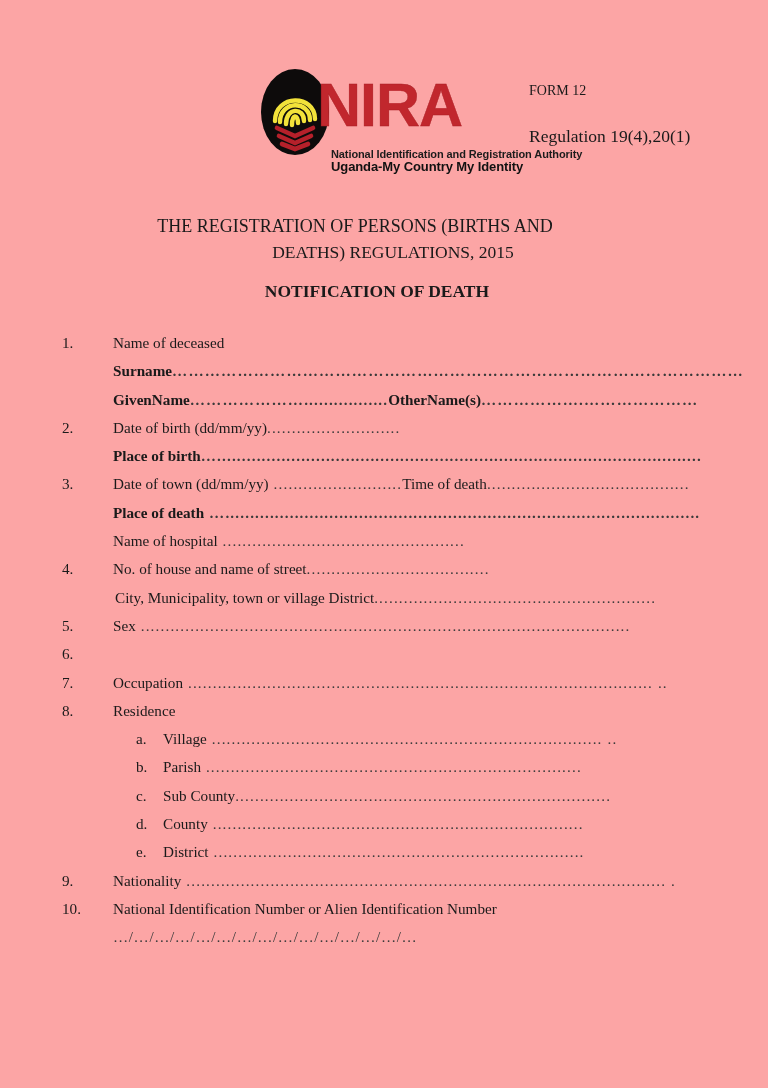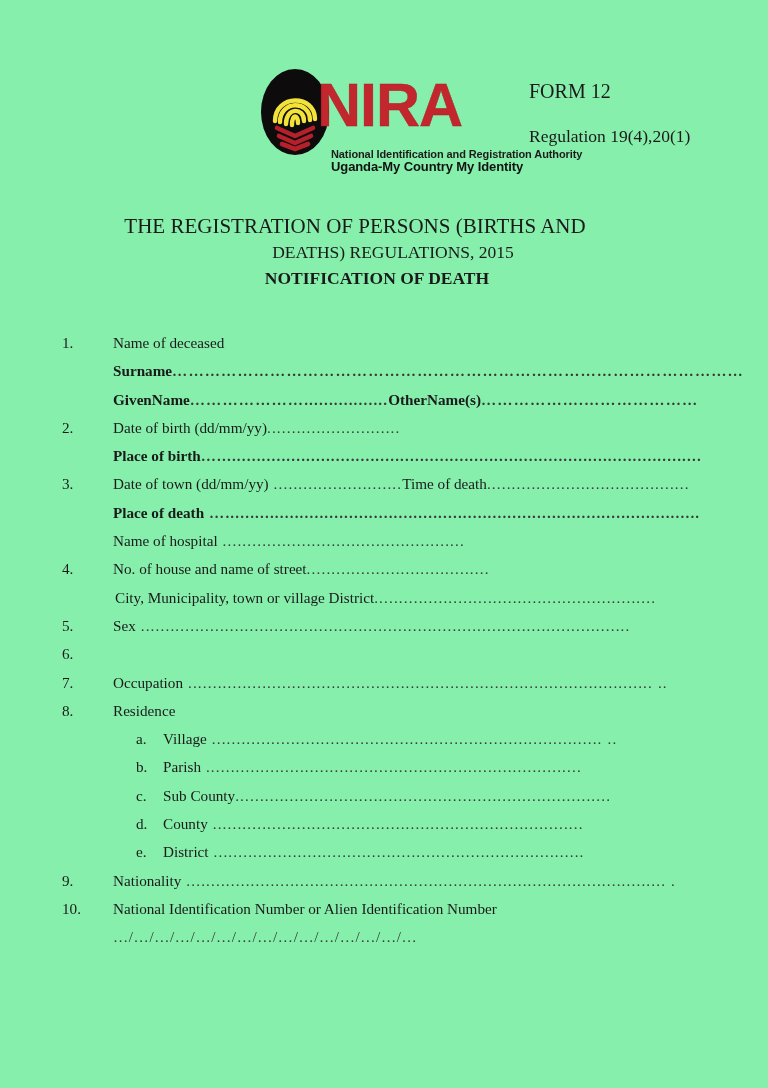--- a/index.html
+++ b/index.html
@@ -12,21 +12,21 @@
     height: 1088px;
     position: relative;
     font-family: "Liberation Serif", "DejaVu Serif", serif;
     color: #1a1a1a;
     overflow: hidden;
   }
 
   .page {
     position: absolute;
     inset: 0;
-    background: #86efac;
+    background: #fca5a5;
   }
 
   
   .header {
     position: absolute;
     top: 62px;
     left: 0;
     right: 0;
     height: 125px;
   }
@@ -88,51 +88,51 @@
     letter-spacing: -0.1px;
     white-space: nowrap;
   }
 
   .form-meta {
     position: absolute;
     left: 529px;
     top: 18px;
   }
   .form-no {
-    font-size: 20px;
+    font-size: 14px;
     line-height: 22px;
     white-space: nowrap;
   }
   .form-reg {
     margin-top: 23px;
     font-size: 17.5px;
     line-height: 22px;
     white-space: nowrap;
   }
 
   
   .titles {
     position: absolute;
     top: 213px;
     left: 0;
     right: 0;
     text-align: center;
   }
   .title-line1 {
-    font-size: 21px;
+    font-size: 18px;
     line-height: 26px;
     padding-right: 58px;
   }
   .title-line2 {
     font-size: 17.5px;
     line-height: 26px;
     padding-left: 18px;
   }
   .title-main {
-    margin-top: 2px;
+    margin-top: 15px;
     font-size: 17.5px;
     font-weight: bold;
     line-height: 22px;
     padding-right: 14px;
   }
 
   
   .form {
     position: absolute;
     top: 334px;

